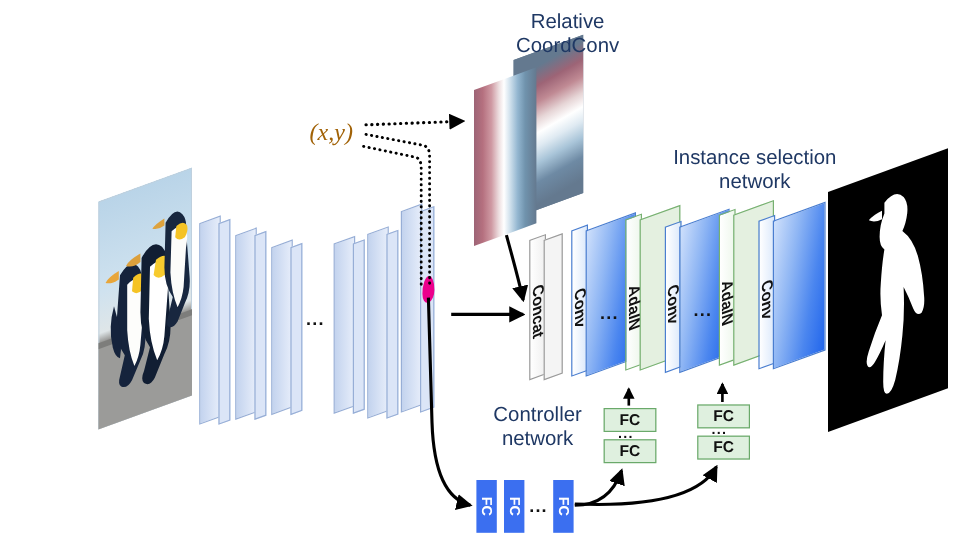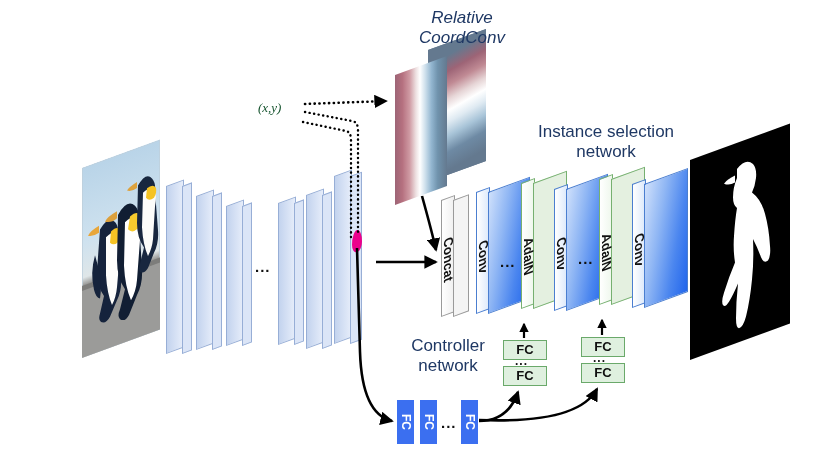--- a/index.html
+++ b/index.html
@@ -4,21 +4,21 @@
 <style>
   html,body{margin:0;padding:0;background:#ffffff;}
   body{width:816px;height:458px;overflow:hidden;
        font-family:"Liberation Sans",sans-serif;}
   #stage{position:relative;width:816px;height:458px;background:#fff;}
 
   .lbl{position:absolute;color:#1F3864;font-size:17px;line-height:20px;
        text-align:center;white-space:pre;font-family:"Liberation Sans",sans-serif;}
 
   .xy{position:absolute;font-family:"Liberation Serif",serif;font-style:italic;
-      font-size:13px;color:#14532d;}
+      font-size:20px;color:#a16207;}
 
   
   .slab{position:absolute;}
   .slab .face{position:absolute;inset:0;
        transform:skewY(-20deg);transform-origin:left top;}
   .slab .side{position:absolute;transform:skewY(-20deg);transform-origin:left top;}
 
   .vtext{position:absolute;writing-mode:vertical-rl;text-orientation:mixed;
       font-size:13px;font-weight:bold;color:#111;letter-spacing:0px;
       font-family:"Liberation Sans",sans-serif;white-space:nowrap;}
@@ -245,23 +245,23 @@
   </div>
   <div class="fcblue" style="left:420px;top:400px;width:17px;height:44px;">
     <span>FC</span>
   </div>
   <div class="dots" style="left:441px;top:414px;">...</div>
   <div class="fcblue" style="left:461px;top:400px;width:17px;height:44px;">
     <span>FC</span>
   </div>
 
   <div class="xy" style="left:258px;top:100px;">(x,y)</div>
-  <div class="lbl" style="left:387px;top:8px;width:150px;font-style:italic;">Relative
+  <div class="lbl" style="left:398px;top:8px;width:150px;">Relative
 CoordConv</div>
-  <div class="lbl" style="left:521px;top:122px;width:170px;">Instance selection
+  <div class="lbl" style="left:544px;top:122px;width:170px;">Instance selection
 network</div>
   <div class="lbl" style="left:393px;top:336px;width:110px;">Controller
 network</div>
 
   <svg class="ov">
     <defs>
       <marker id="ah" viewBox="0 0 10 10" refX="8.6" refY="5" markerWidth="5.2" markerHeight="5.2" orient="auto-start-reverse">
         <path d="M0 0 L10 5 L0 10 z" fill="#000"></path>
       </marker>
       <marker id="ahs" viewBox="0 0 10 10" refX="8.6" refY="5" markerWidth="4.4" markerHeight="4.4" orient="auto-start-reverse">

